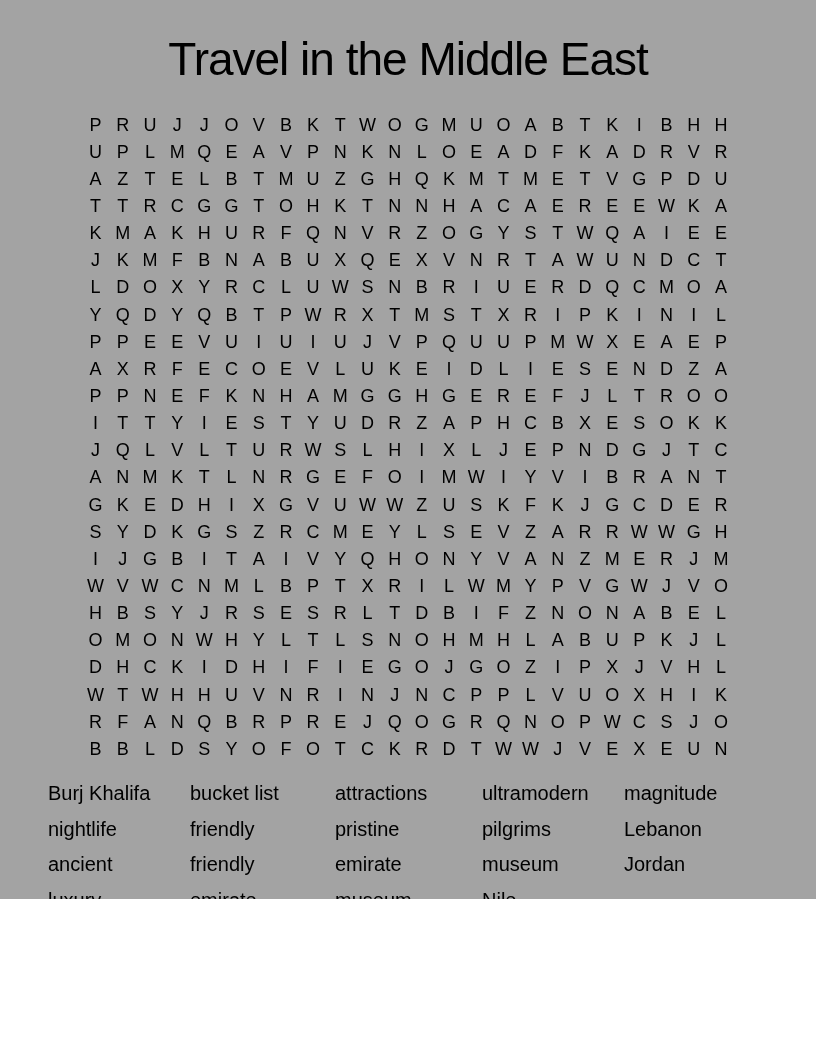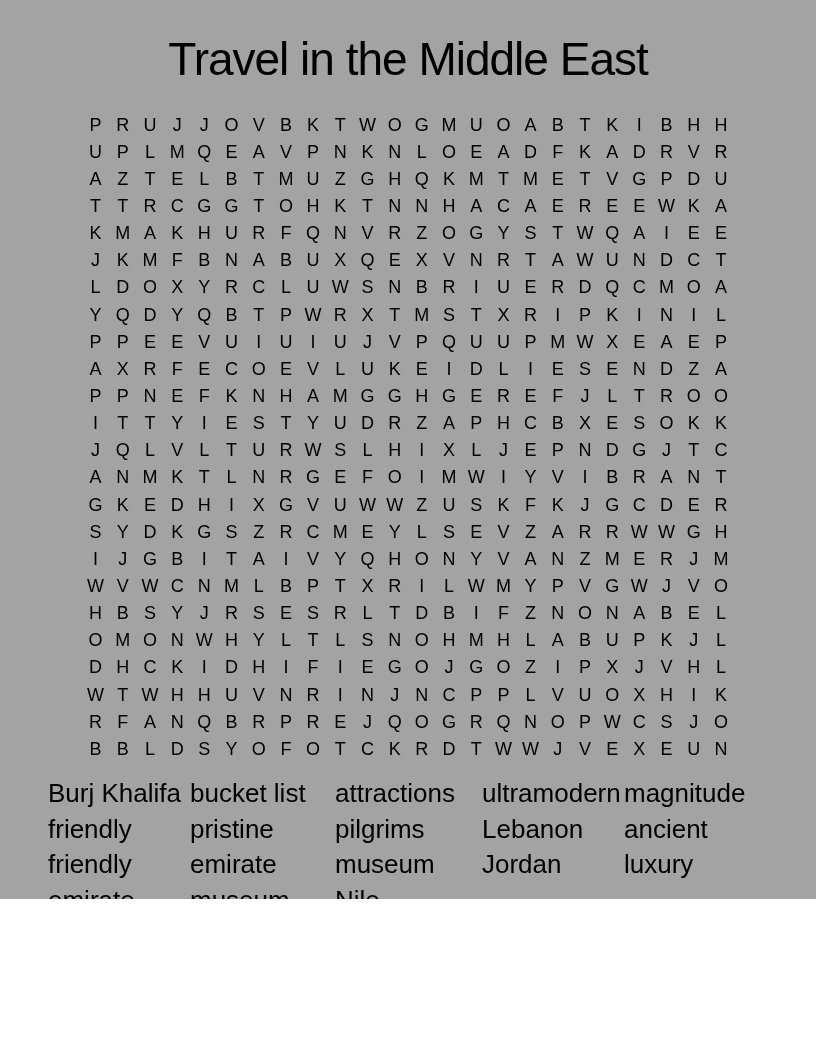--- a/index.html
+++ b/index.html
@@ -49,21 +49,21 @@
     position: absolute;
     left: 48px;
     top: 776px;
     width: 730px;
     display: grid;
     grid-template-columns: 142px 145px 147px 142px auto;
     grid-auto-rows: 35.6px;
     align-items: center;
   }
   .word {
-    font-size: 26px;
+    font-size: 20px;
     font-weight: 400;
     white-space: nowrap;
   }
 </style>
 </head>
 <body>
 
 <div class="page">
   <h1 class="title">Travel in the Middle East</h1>
   <div class="grid">
@@ -643,20 +643,21 @@
       <span class="cell">E</span>
       <span class="cell">U</span>
       <span class="cell">N</span>
     </div>
   <div class="words">
       <div class="word">Burj Khalifa</div>
       <div class="word">bucket list</div>
       <div class="word">attractions</div>
       <div class="word">ultramodern</div>
       <div class="word">magnitude</div>
+      <div class="word">nightlife</div>
       <div class="word">friendly</div>
       <div class="word">pristine</div>
       <div class="word">pilgrims</div>
       <div class="word">Lebanon</div>
       <div class="word">ancient</div>
       <div class="word">friendly</div>
       <div class="word">emirate</div>
       <div class="word">museum</div>
       <div class="word">Jordan</div>
       <div class="word">luxury</div>

